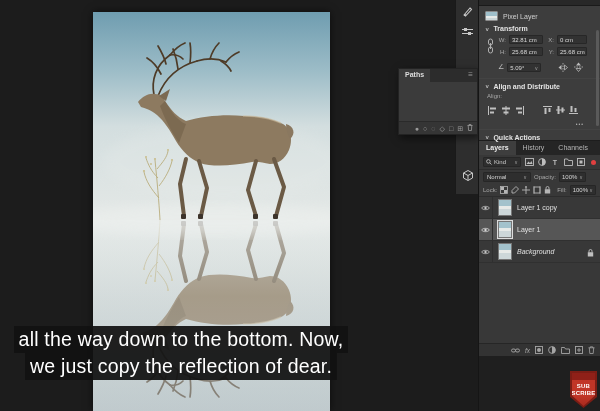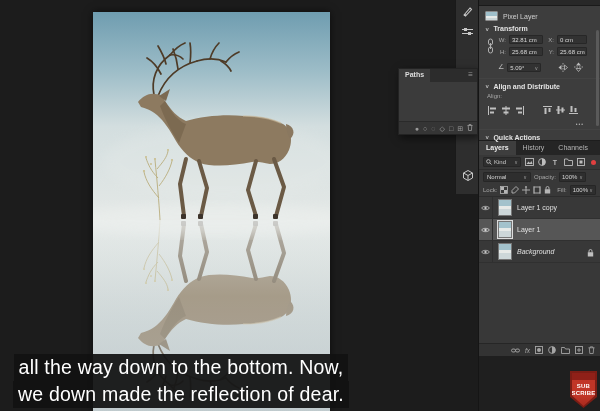--- a/index.html
+++ b/index.html
@@ -86,21 +86,21 @@
      linear-gradient(180deg,#a3c2cc 0 38%,#e7eae8 38% 58%,#cdd7d9 58%); }
   .lrow.selected .lthumb { outline:1px solid #ddd; }
   .lname { font-size:7px; color:#e0e0e0; }
   .lname.italic { font-style:italic; }
   .llock { margin-left:auto; margin-right:6px; }
 
   .layers-footer { height:13px; background:#333; border-top:1px solid #262626; display:flex; align-items:center; justify-content:flex-end; gap:5px; padding:0 5px; color:#a5a5a5; font-size:6.5px; }
   .layers-footer .fi { cursor:pointer; display:flex; align-items:center; }
 
   
-  .captions { position:absolute; left:0; top:354px; width:362px; text-align:center; }
+  .captions { position:absolute; left:0; top:326px; width:362px; text-align:center; }
   .cap-line { display:inline-block; background:rgba(17,17,17,.93); color:#fff; font-size:19.5px; font-weight:500; line-height:27px; padding:0 5px; letter-spacing:.2px; }
 
   
   .subscribe { position:absolute; left:570px; top:371px; width:27px; height:37px; cursor:pointer;
      clip-path:polygon(0 0,100% 0,100% 70%,50% 100%,0 70%); background:#7c1d15; }
   .subscribe .inner { position:absolute; left:2px; top:2px; right:2px; bottom:2px;
      clip-path:polygon(0 0,100% 0,100% 68%,50% 100%,0 68%);
      background:linear-gradient(180deg,#8f2018 0 22%,#c13527 22% 70%,#a82a1e);
      display:flex; flex-direction:column; align-items:center; justify-content:center; }
   .subscribe .txt { color:#fff; font-size:6px; font-weight:bold; line-height:6.5px; letter-spacing:.2px; }
@@ -533,21 +533,21 @@
             <svg width="7" height="8" viewBox="0 0 7 8">
               <path d="M0.5 1.8 H6.5 M2.3 1.8 V0.8 H4.7 V1.8 M1.3 1.8 L1.8 7.5 H5.2 L5.7 1.8" fill="none" stroke="#a5a5a5" stroke-width="0.8"></path>
             </svg>
           </span>
       </div>
     </div>
   </div>
 
   <div class="captions">
     <span class="cap-line">all the way down to the bottom. Now,</span><br>
-    <span class="cap-line">we down made the reflection of dear.</span>
+    <span class="cap-line">we just copy the reflection of dear.</span>
   </div>
 
   <div class="subscribe">
     <div class="inner">
       <div class="txt">SUB</div>
       <div class="txt">SCRIBE</div>
     </div>
   </div>
 
 </div>

